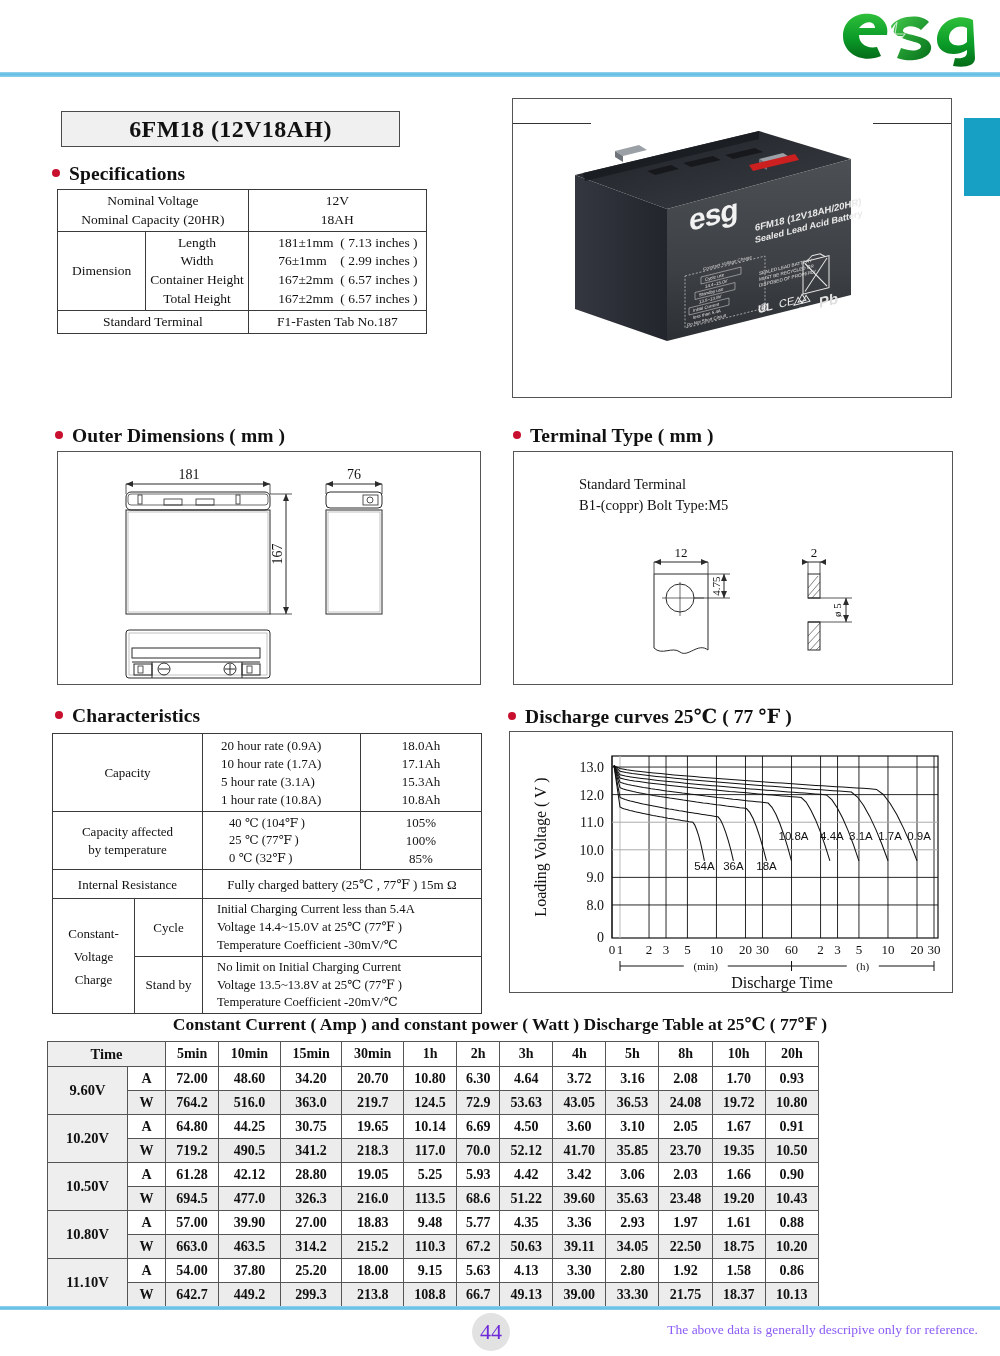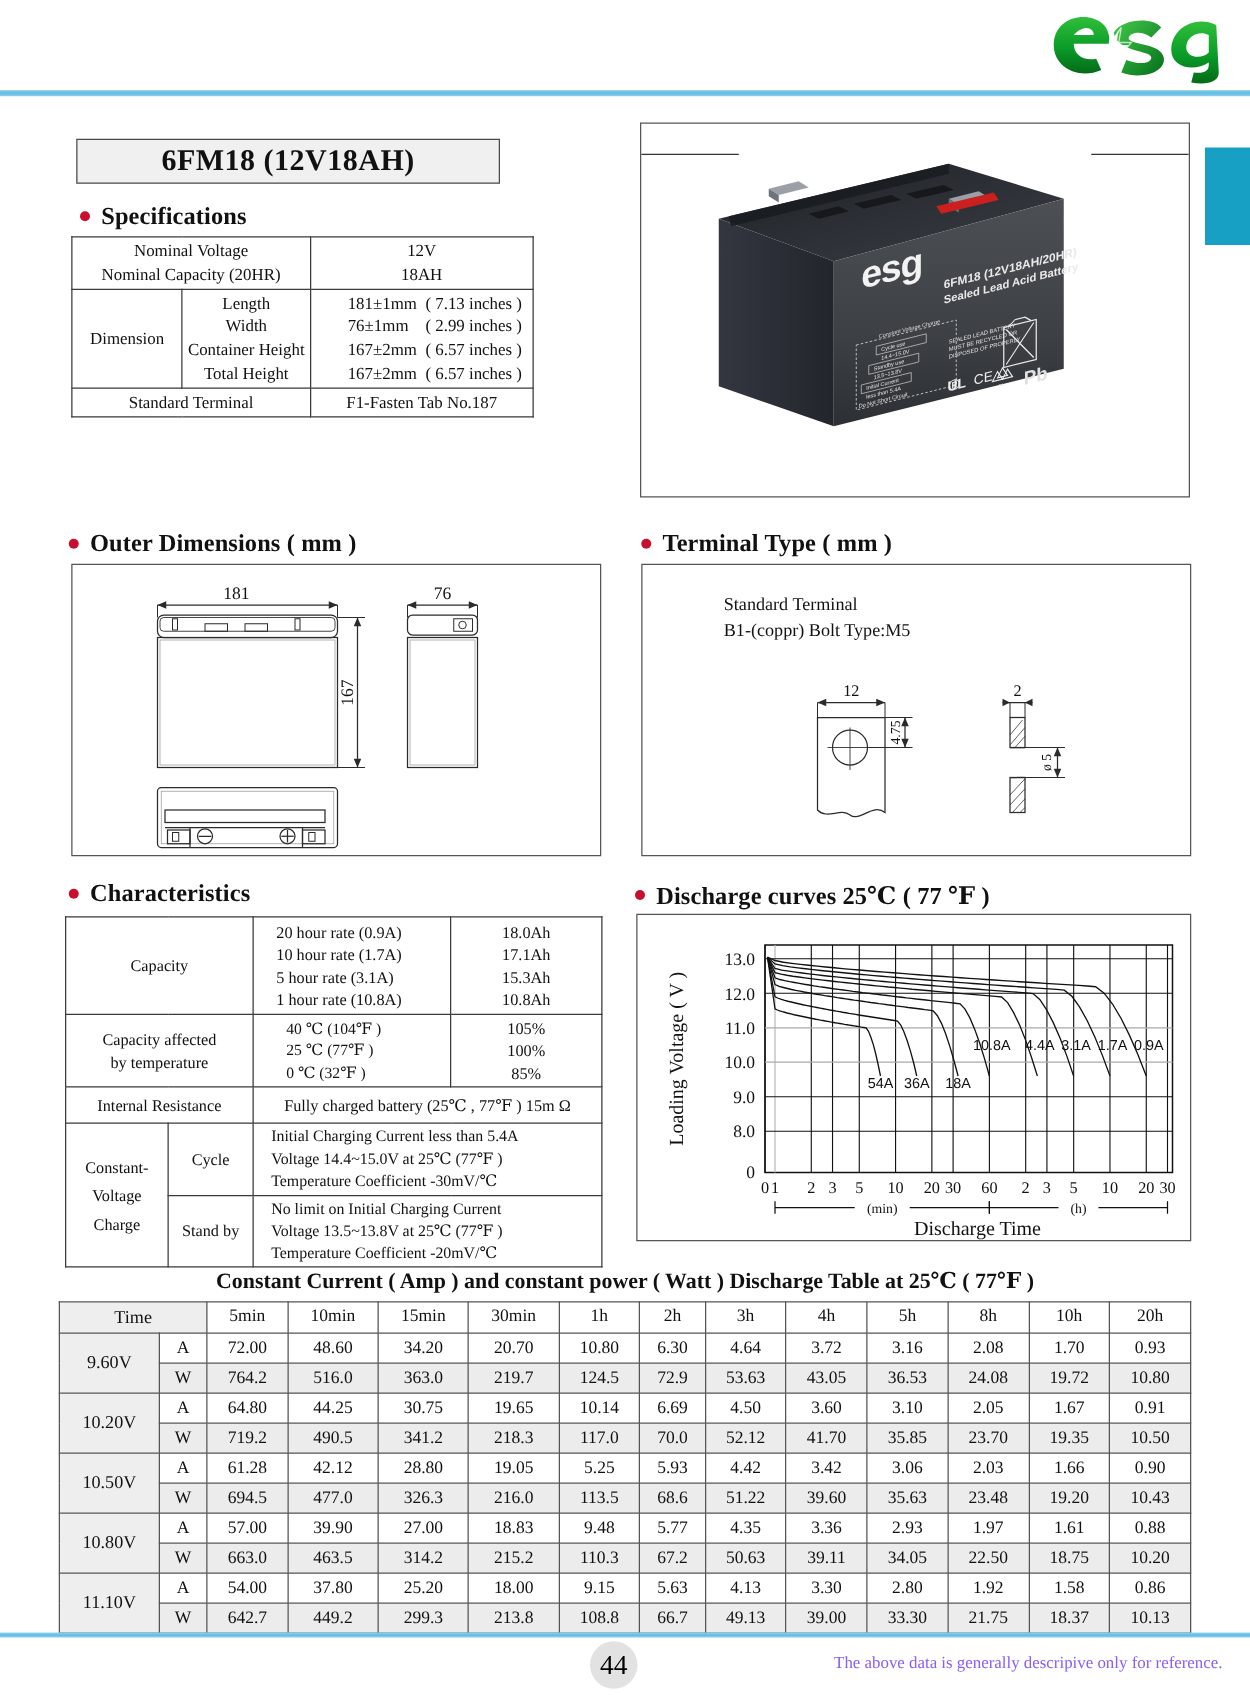--- a/index.html
+++ b/index.html
@@ -39,21 +39,21 @@
 
   
   #model-box {
     position: absolute; left: 61px; top: 111px; width: 339px; height: 36px;
     border: 1px solid #4b4b4b;
     background: #f0f0f0;
     display: flex; align-items: center; justify-content: center;
     font-weight: bold; font-size: 24px; letter-spacing: .4px;
   }
 
-  #spec-head { position: absolute; left: 64px; top: 163px; }
+  #spec-head { position: absolute; left: 52px; top: 163px; }
 
   
   table.grid { border-collapse: collapse; }
   table.grid td {
     border: 1px solid #3a3a3a;
     text-align: center; vertical-align: middle;
     padding: 2px 4px;
     font-size: 13.5px;
     line-height: 1.32;
   }
@@ -115,22 +115,23 @@
     position: absolute; left: 509px; top: 731px; width: 444px; height: 262px;
     border: 1px solid #555; background: #fff;
   }
 
   
   #dt-title {
     position: absolute; left: 0; top: 1014px; width: 1000px;
     text-align: center; font-weight: bold; font-size: 17.5px;
   }
   #disch-table {
-    position: absolute; left: 47px; top: 1041px; width: 906px;
+    position: absolute; left: 47px; top: 1041px; width: 772px;
     border-collapse: collapse;
+    font-weight: bold;
   }
   #disch-table td {
     border: 1px solid #555;
     text-align: center; vertical-align: middle;
     font-size: 14px; height: 24px; padding: 0 2px;
   }
   #disch-table td.vlab { width: 80px; font-size: 14.5px; background: #eeeeee; }
   #disch-table td.aw   { width: 38px; }
   #disch-table td.hdr  { height: 25px; }
   .wrow td { background: #ececec; }
@@ -138,21 +139,21 @@
 
   
   #foot-rule {
     position: absolute; left: 0; top: 1306px; width: 1000px; height: 4px;
     background: linear-gradient(to bottom, #9ad4ef 0%, #5ebde2 50%, #8fcfed 100%);
   }
   #page-circle {
     position: absolute; left: 472px; top: 1313px; width: 38px; height: 38px;
     border-radius: 50%; background: #e2e2e2;
     display: flex; align-items: center; justify-content: center;
-    font-size: 22px; color: #000000;
+    font-size: 22px; color: #6d28d9;
   }
   #disclaimer {
     position: absolute; right: 22px; top: 1322px;
     font-size: 13.5px; color: #8b5cf6;
   }
   .nowrap { white-space: nowrap; margin-left: 21px; }
 </style>
 </head>
 <body>
 

